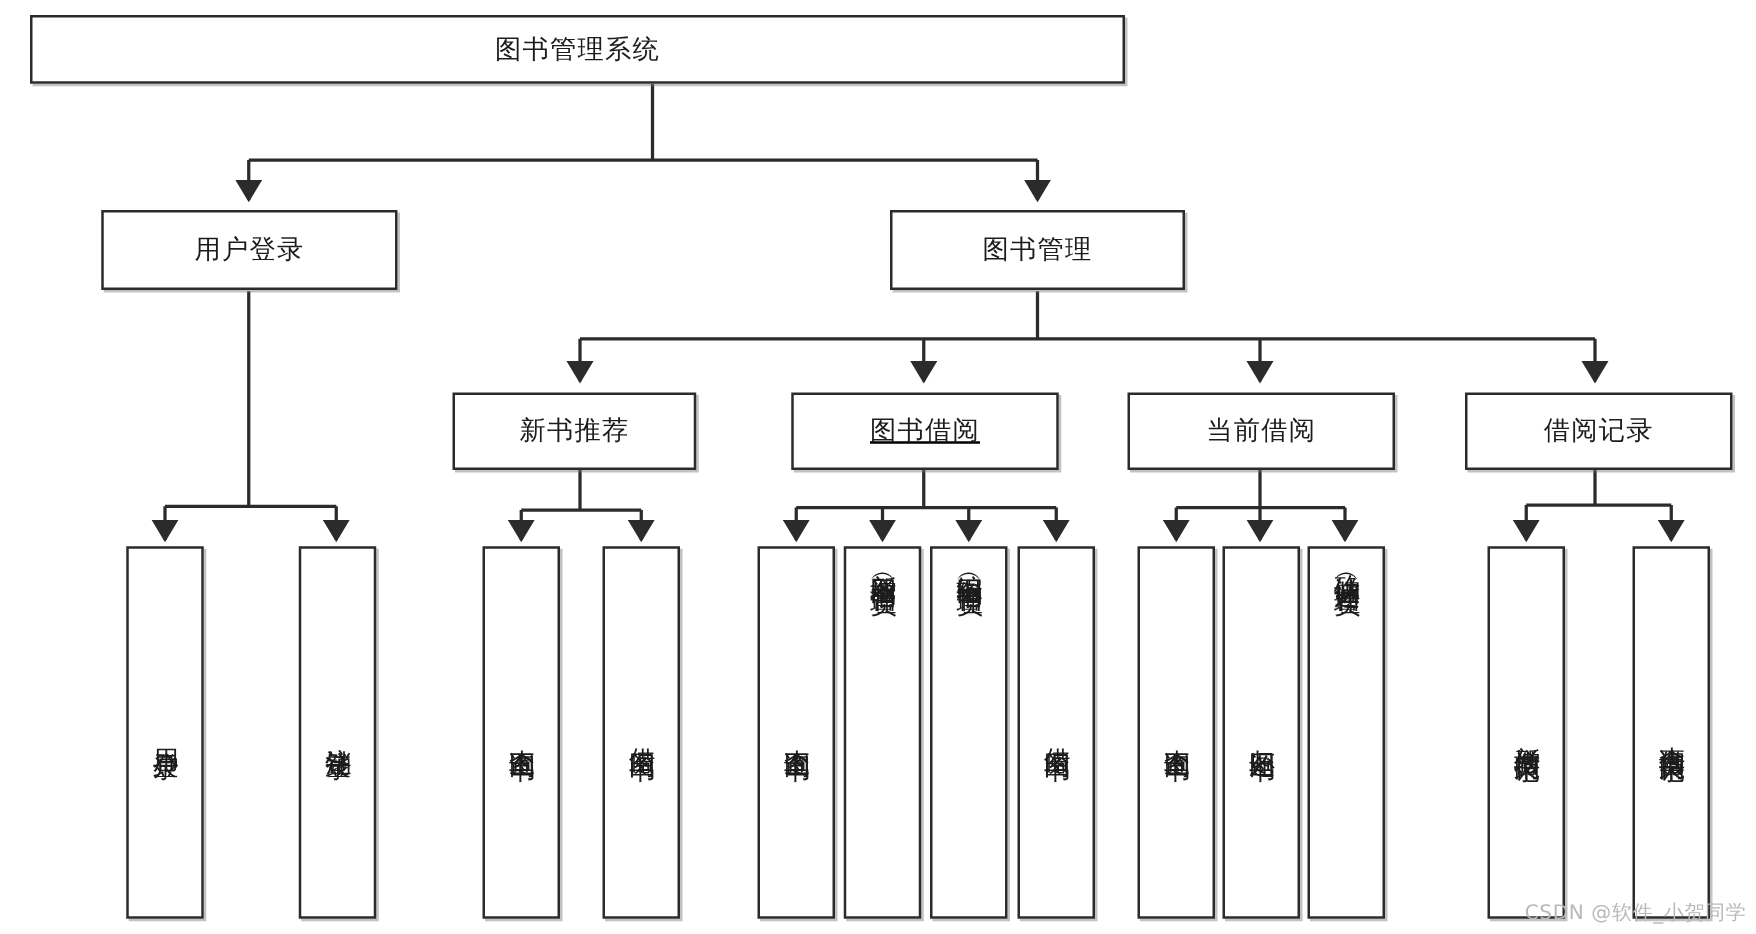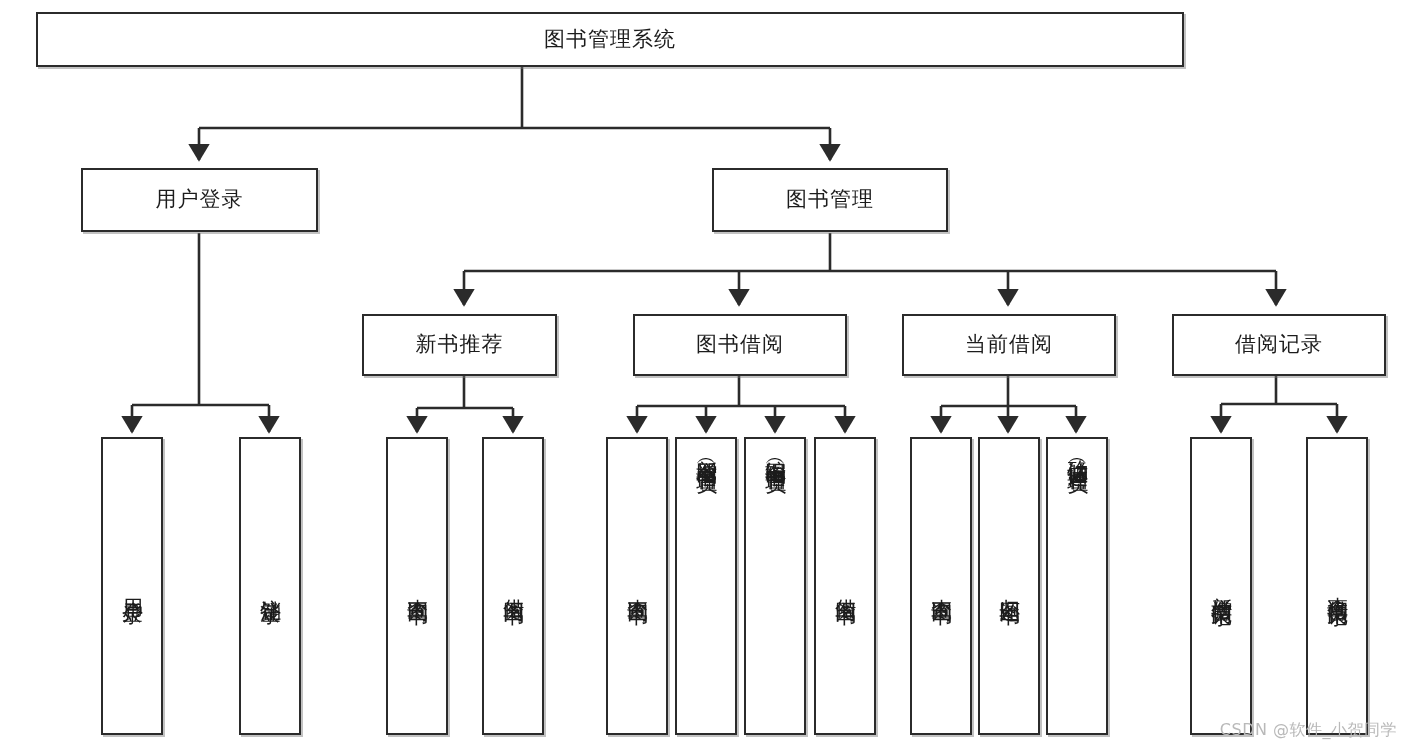--- a/index.html
+++ b/index.html
@@ -133,37 +133,37 @@
     </g>
 
     <g stroke="#2b2b2b" stroke-width="2.6" fill="none">
       <path d="M 1276 376 L 1276 404"></path>
       <path d="M 1221 404 L 1337 404"></path>
       <path d="M 1221 404 L 1221 432" marker-end="url(#arrow)"></path>
       <path d="M 1337 404 L 1337 432" marker-end="url(#arrow)"></path>
     </g>
   </svg>
 
-  <div class="node-box" style="left:36px; top:12px; width:1148px; height:55px;text-align:center;">
+  <div class="node-box" style="left:24px; top:12px; width:876px; height:55px;text-align:center;">
     <span class="node-label-h">图书管理系统</span>
   </div>
 
   <div class="node-box" style="left:81px; top:168px; width:237px; height:64px;">
     <span class="node-label-h">用户登录</span>
   </div>
 
   <div class="node-box" style="left:712px; top:168px; width:236px; height:64px;justify-content:center;">
     <span class="node-label-h">图书管理</span>
   </div>
 
   <div class="node-box" style="left:362px; top:314px; width:195px; height:62px;">
     <span class="node-label-h">新书推荐</span>
   </div>
 
-  <div class="node-box" style="left:633px; top:314px; width:214px; height:62px;">
+  <div class="node-box" style="left:633px; top:314px; width:214px; height:62px;text-decoration:underline;">
     <span class="node-label-h">图书借阅</span>
   </div>
 
   <div class="node-box" style="left:902px; top:314px; width:214px; height:62px;">
     <span class="node-label-h">当前借阅</span>
   </div>
 
   <div class="node-box" style="left:1172px; top:314px; width:214px; height:62px;">
     <span class="node-label-h">借阅记录</span>
   </div>

